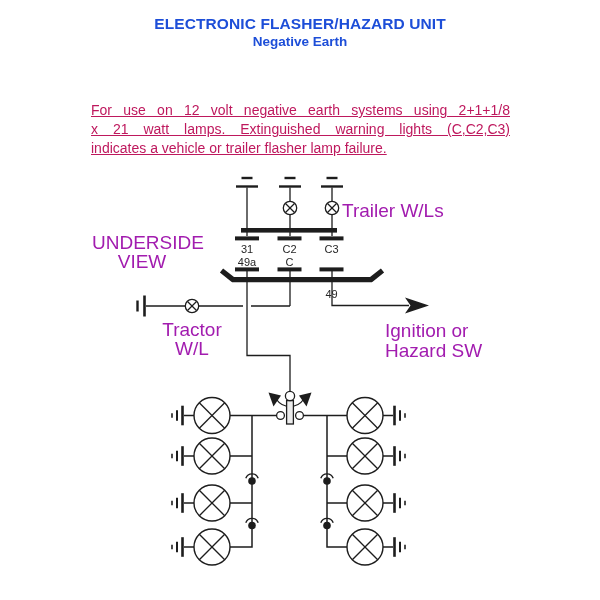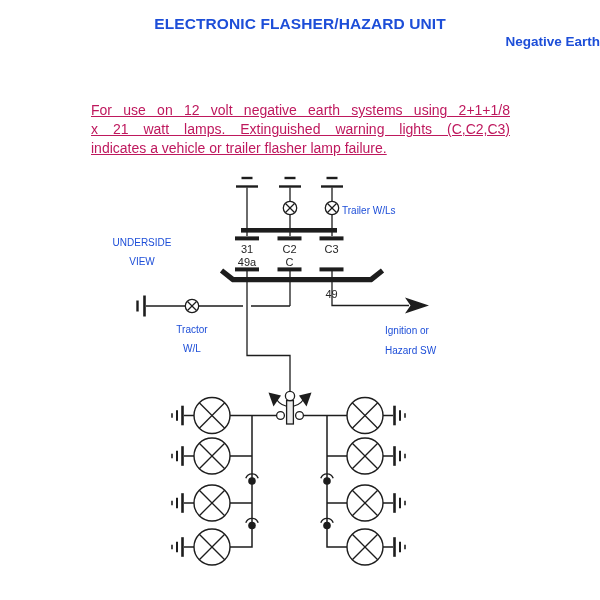--- a/index.html
+++ b/index.html
@@ -1,24 +1,24 @@
 <!DOCTYPE html>
 <html><head>
 <meta charset="utf-8">
 <style>
   html,body{margin:0;padding:0;background:#ffffff;}
   #page{position:relative;width:600px;height:600px;background:#ffffff;overflow:hidden;
         font-family:"Liberation Sans",sans-serif;color:#232323;}
   .abs{position:absolute;}
   .header{top:14px;left:0;width:600px;text-align:center;font-weight:700;color:#1d4ed8;}
   .t1{font-size:15.5px;line-height:19px;letter-spacing:.1px;}
-  .t2{font-size:13.5px;line-height:17px;text-align:right;}
+  .t2{font-size:13.5px;line-height:17px;}
   .intro{top:101px;left:91px;width:419px;font-size:14px;line-height:19px;color:#be185d;text-decoration:underline;}
   .jline{text-align:justify;text-align-last:justify;}
-  .lbl{font-size:10px;line-height:19px;color:#1d4ed8;}
+  .lbl{font-size:19px;line-height:19px;color:#a21caf;}
   .ctr{text-align:center;}
   .term{font-size:11px;line-height:13px;width:44px;text-align:center;color:#262626;}
   svg{position:absolute;top:0;left:0;}
 </style>
 </head>
 <body>
 
 <div id="page">
 
   <div class="abs header">

